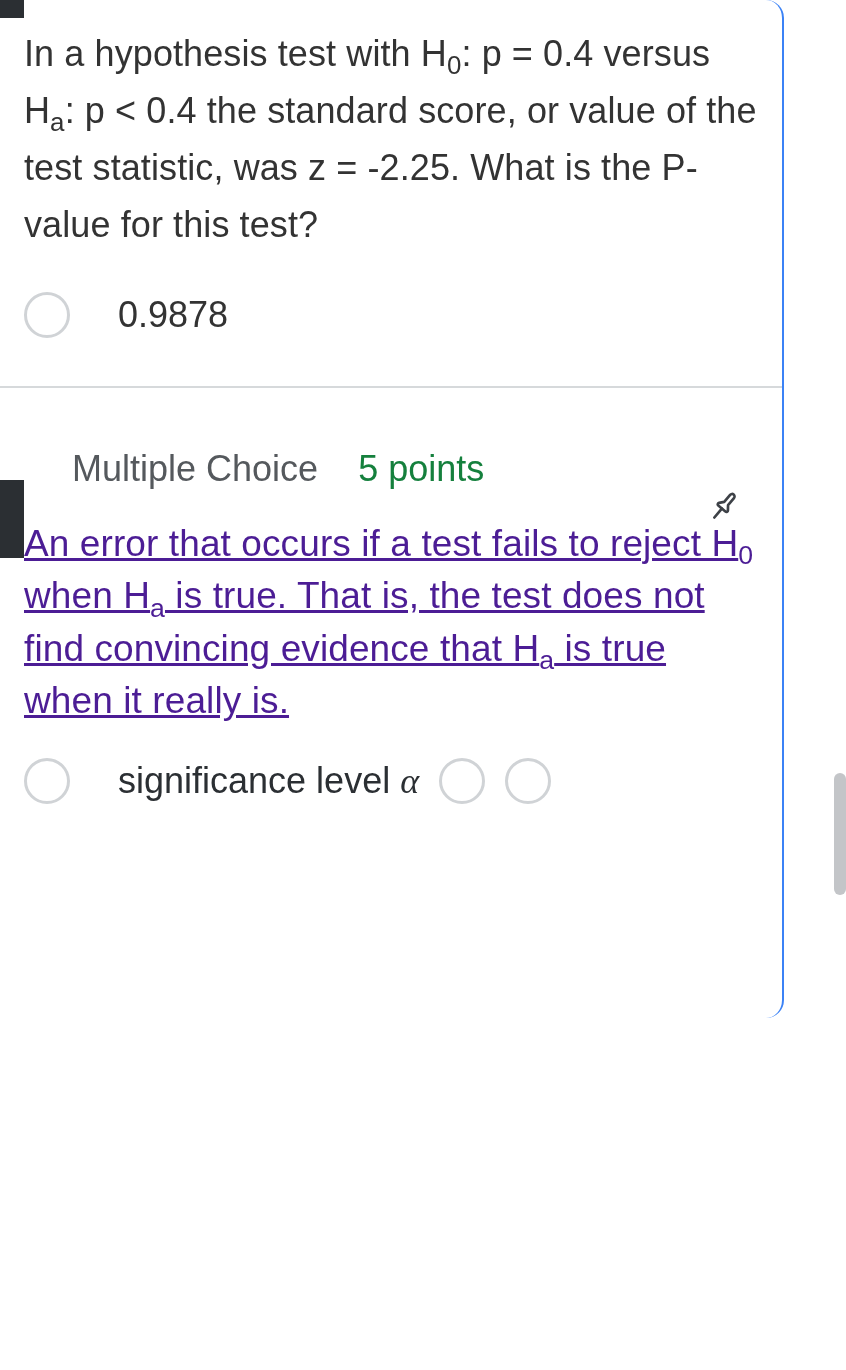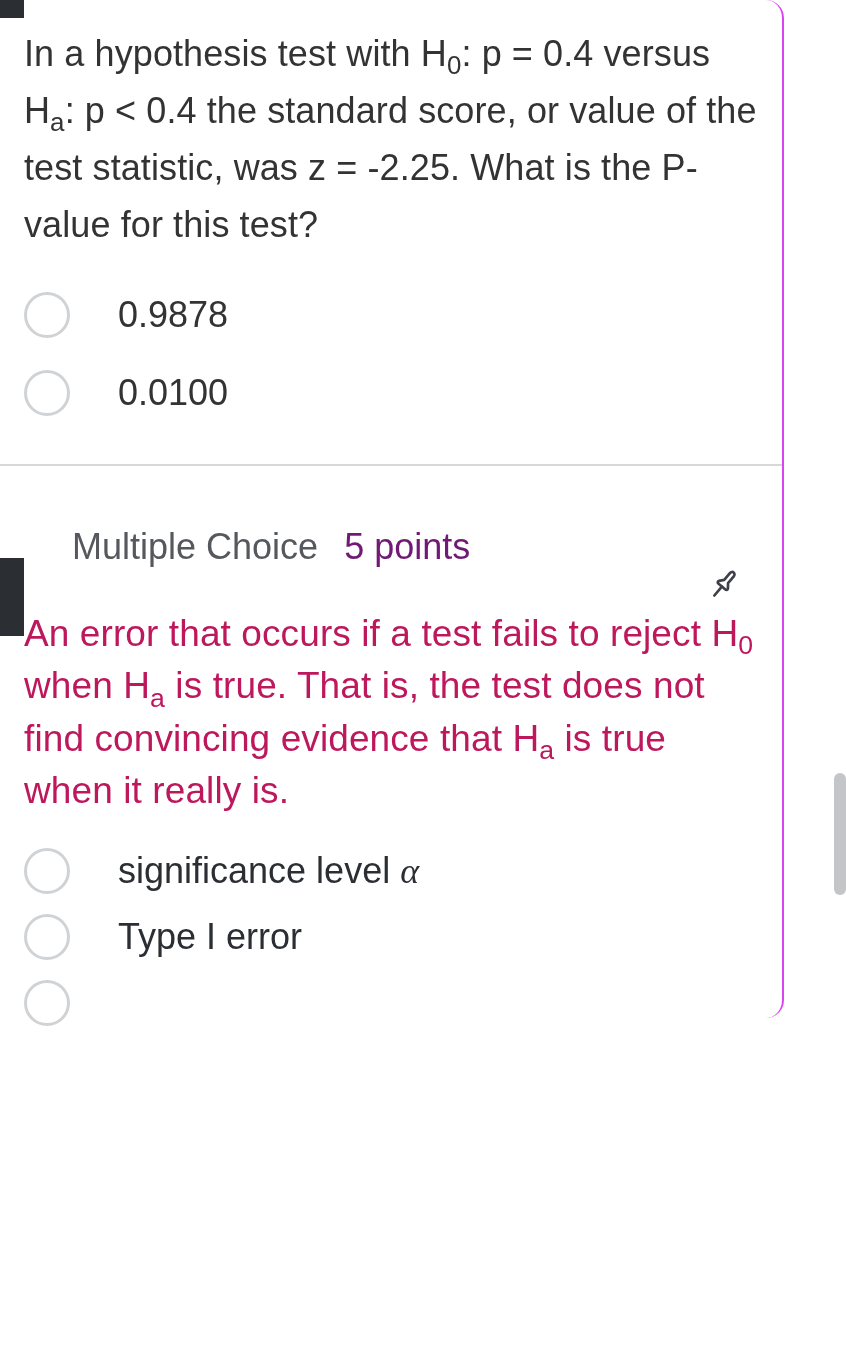--- a/index.html
+++ b/index.html
@@ -13,21 +13,21 @@
     position: relative;
   }
   .viewport {
     width: 846px;
     height: 1370px;
     position: relative;
   }
   .content-area {
     width: 784px;
     height: 1018px;
-    border-right: 2px solid #d946ef;
+    border-right: 2px solid #3b82f6;
     position: relative;
     border-radius: 18px;
   }
   .q1 {
     padding: 26px 24px 48px 24px;
     border-bottom: 2px solid #d6d9db;
     position: relative;
   }
   .q1-marker {
     position: absolute;
@@ -41,21 +41,21 @@
     font-family: Arial, "Helvetica Neue", Helvetica, sans-serif;
     font-size: 36px;
     line-height: 1.58;
     color: #333;
     margin-bottom: 28px;
     letter-spacing: 0.1px;
   }
   .sub { font-size: 0.72em; position: relative; top: 0.32em; }
   .options {
     display: flex;
-    flex-direction: column;
+    flex-direction: row;
     gap: 32px;
     margin-top: 38px;
   }
   .option {
     display: flex;
     align-items: center;
     gap: 48px;
     cursor: pointer;
   }
   .option .radio {
@@ -78,44 +78,45 @@
     position: absolute;
     top: 92px;
     left: 0;
     width: 24px;
     height: 78px;
     background: #2b2f33;
   }
   .q2-header {
     display: flex;
     align-items: center;
-    gap: 26px;
+    gap: 40px;
     margin-left: 48px;
-    margin-bottom: 40px;
+    margin-bottom: 28px;
   }
   .q2-header .mc {
     font-size: 36px;
     color: #55595d;
   }
   .q2-header .pts {
     font-size: 36px;
-    color: #701a75;
+    color: #15803d;
   }
   .pin-icon {
     position: absolute;
     right: 38px;
     top: 98px;
     color: #3d4147;
   }
   .q2-text {
     font-size: 37px;
     line-height: 1.42;
-    color: #be185d;
+    color: #4c1d95;
     margin-bottom: 30px;
     letter-spacing: 0.1px;
+    text-decoration: underline;
   }
   .q2 .options {
     gap: 20px;
     margin-top: 16px;
   }
   .q2 .option .label {
     font-size: 36px;
     color: #2b2f33;
   }
   .italic { font-style: italic; font-family: Georgia, "Times New Roman", serif; }
@@ -146,24 +147,20 @@
 
     <div class="q1">
       <div class="q1-marker"></div>
       <p class="q1-text">
         <span>In a hypothesis test with H</span><span class="sub">0</span><span>: p = 0.4 versus H</span><span class="sub">a</span><span>: p &lt; 0.4 the standard score, or value of the test statistic, was z = -2.25. What is the P-value for this test?</span>
       </p>
       <div class="options">
         <div class="option">
           <div class="radio"></div>
           <span class="label">0.9878</span>
-        </div>
-        <div class="option">
-          <div class="radio"></div>
-          <span class="label">0.0100</span>
         </div>
       </div>
     </div>
 
     <div class="q2">
       <div class="q2-marker"></div>
 
       <div class="q2-header">
         <span class="mc">Multiple Choice</span>
         <span class="pts">5 points</span>
@@ -182,21 +179,20 @@
         <span>An error that occurs if a test fails to reject H</span><span class="sub">0</span><span> when H</span><span class="sub">a</span><span> is true.  That is, the test does not find convincing evidence that H</span><span class="sub">a</span><span> is true when it really is.</span>
       </p>
 
       <div class="options">
         <div class="option">
           <div class="radio"></div>
           <span class="label"><span>significance level </span><span class="italic">α</span></span>
         </div>
         <div class="option">
           <div class="radio"></div>
-          <span class="label">Type I error</span>
         </div>
         <div class="option">
           <div class="radio"></div>
         </div>
       </div>
     </div>
 
   </div>
 
   <div class="scrollbar-track">

